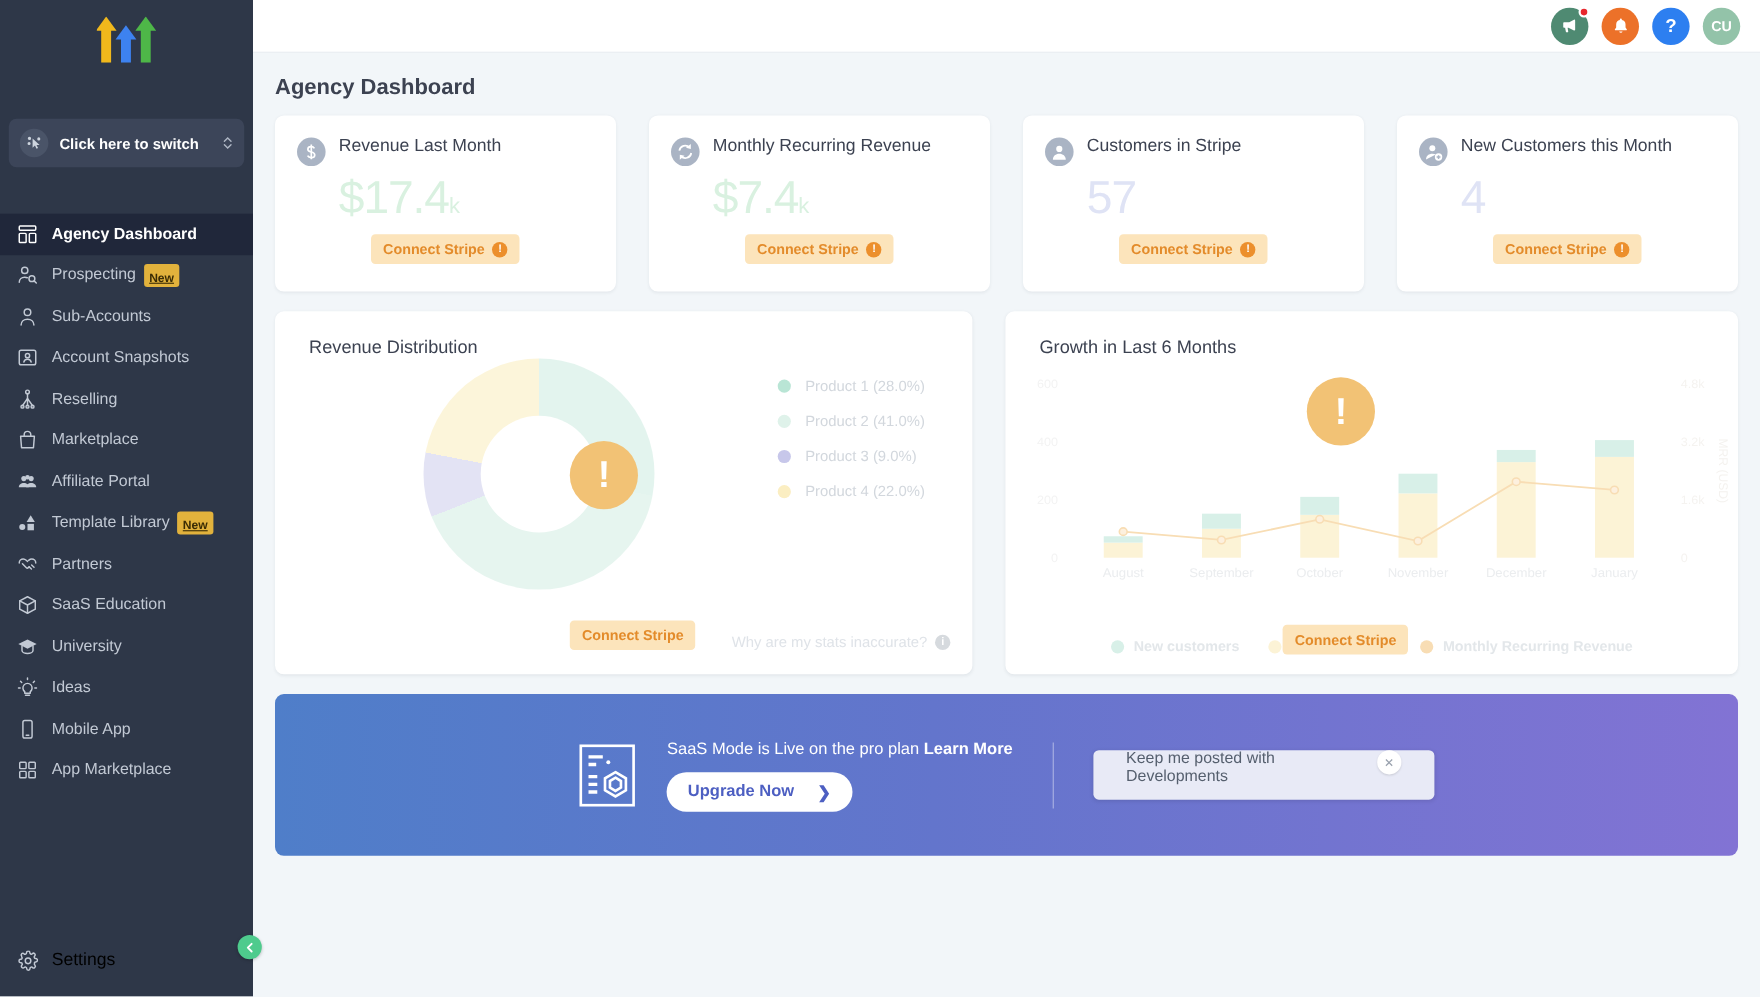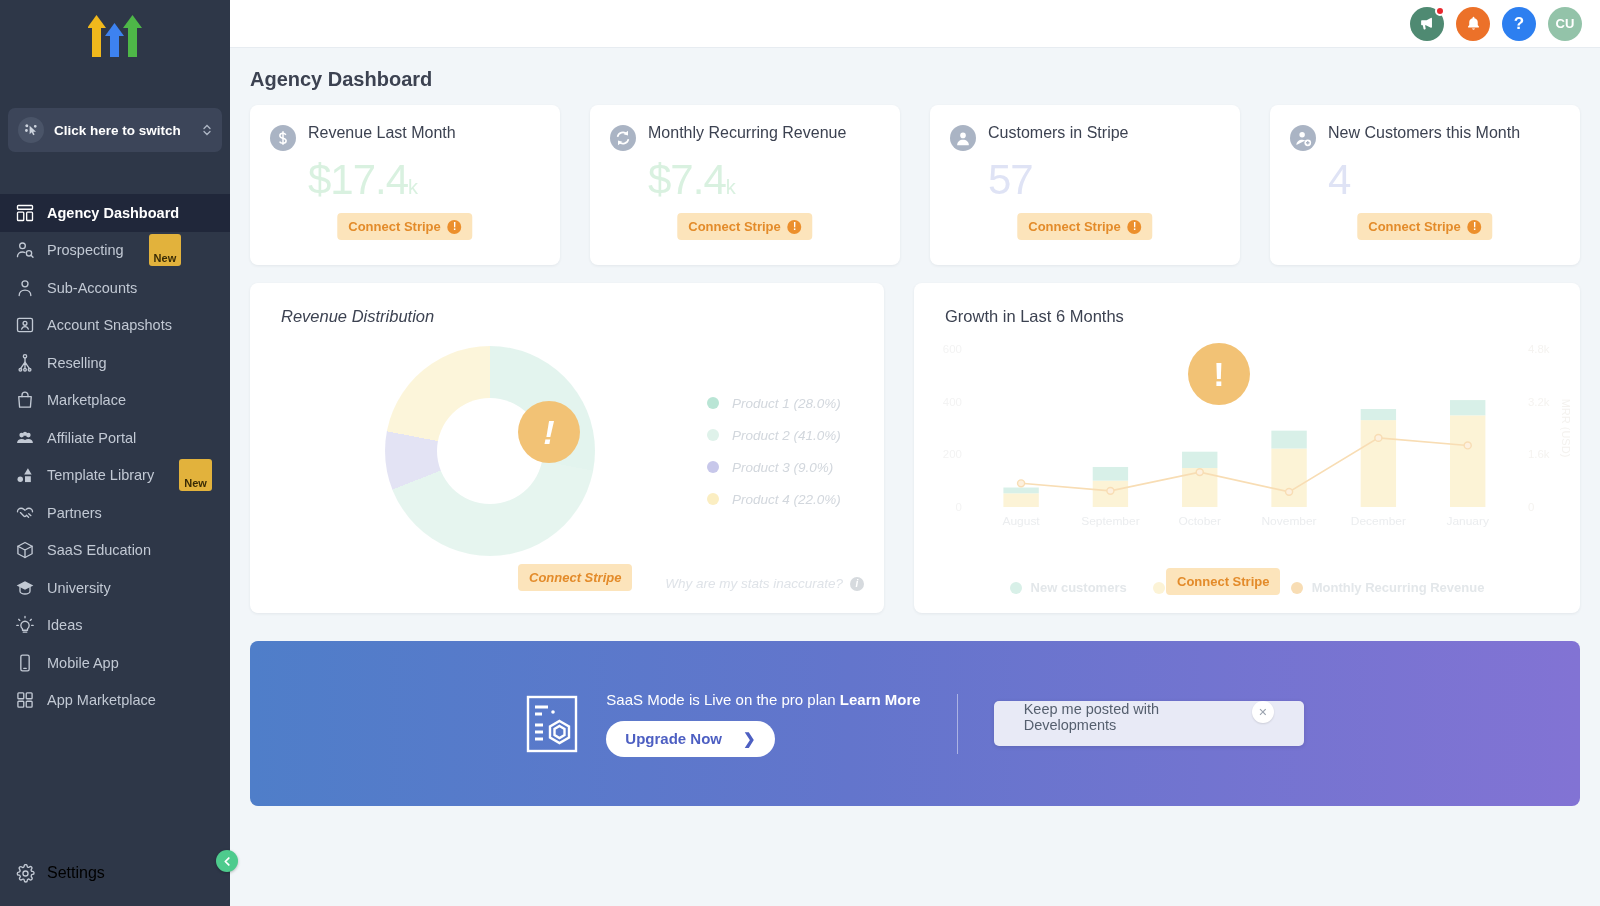--- a/index.html
+++ b/index.html
@@ -59,22 +59,23 @@
     width: 22px; height: 22px; flex: 0 0 22px;
     display: flex; align-items: center; justify-content: center;
     color: #c2c9d4;
   }
   .nav-item.active .nav-ico { color: #fff; }
   .nav-label { margin-left: 11px; white-space: nowrap; }
   .badge-new {
     background: #e2b23c; color: #3a2c05;
     font-size: 11px; font-weight: bold;
     border-radius: 3px;
-    padding: 18px 5px 2px 5px;
-    margin-left: 25px;
+    padding: 7px 5px 2px 5px;
+    margin-left: 7px;
+    text-decoration: underline;
   }
   .nav-bottom { height: 66px; display: flex; align-items: center; padding-left: 14px; }
   .collapse-btn {
     position: absolute; left: 216px; bottom: 34px;
     width: 22px; height: 22px; border-radius: 50%;
     background: #4ecb8d; color: #fff;
     display: flex; align-items: center; justify-content: center;
     font-size: 11px; z-index: 30; cursor: pointer;
     box-shadow: 0 1px 3px rgba(0,0,0,.25);
   }
@@ -146,34 +147,34 @@
     display: flex; align-items: center; justify-content: center;
   }
 
   
   .chart-row { display: flex; gap: 30px; margin-top: 18px; }
   .chart-card {
     background: #fff; border-radius: 8px;
     box-shadow: 0 1px 3px rgba(30,40,60,.07);
     height: 330px; position: relative; overflow: hidden;
   }
-  .chart-card.left { flex: 0 0 634px; font-style: italic; }
+  .chart-card.left { flex: 0 0 634px; }
   .chart-card.right { flex: 1; }
   .chart-title { font-size: 16.5px; color: #3c4251; padding: 24px 0 0 31px; }
 
   .warn-badge {
     position: absolute; border-radius: 50%;
     background: #f2c275; color: #fff;
     display: flex; align-items: center; justify-content: center;
     font-weight: bold; z-index: 12;
   }
   .connect-chip.overlay { position: absolute; z-index: 14; transform: none; }
 
   
-  .donut-area { display: flex; align-items: center; height: 250px; }
+  .donut-area { display: flex; height: 250px; }
   .donut {
     width: 210px; height: 210px; margin-left: 135px;
     border-radius: 50%;
     position: relative;
   }
   .donut::after {
     content: ""; position: absolute; inset: 52px;
     background: #fff; border-radius: 50%;
   }
   .legend { margin-left: 112px; }
@@ -196,22 +197,22 @@
   .gplot { position: absolute; left: 0; top: 52px; width: 100%; height: 222px; }
   .glegend {
     position: absolute; bottom: 18px; left: 0; width: 100%;
     display: flex; align-items: center; justify-content: center; gap: 26px;
   }
   .glegend .legend-item { margin: 0; }
   .glegend .legend-txt { font-size: 13px; font-weight: bold; color: #e3e7ea; margin-left: 9px; }
 
   
   .banner {
-    margin: 28px 20px 0 20px;
-    height: 165px; border-radius: 8px;
+    margin: 18px 20px 0 20px;
+    height: 147px; border-radius: 8px;
     background: linear-gradient(90deg, #4f7ec9 0%, #6375cc 45%, #8273d4 100%);
     display: flex; align-items: center; justify-content: center;
     gap: 0; position: relative;
   }
   .banner-left { display: flex; align-items: center; gap: 28px; }
   .banner-ico { width: 52px; height: 58px; }
   .banner-txt { color: #fff; font-size: 15px; }
   .banner-txt b { font-weight: bold; }
   .upgrade-btn {
     margin-top: 13px; background: #fff; color: #4d5fc2;

